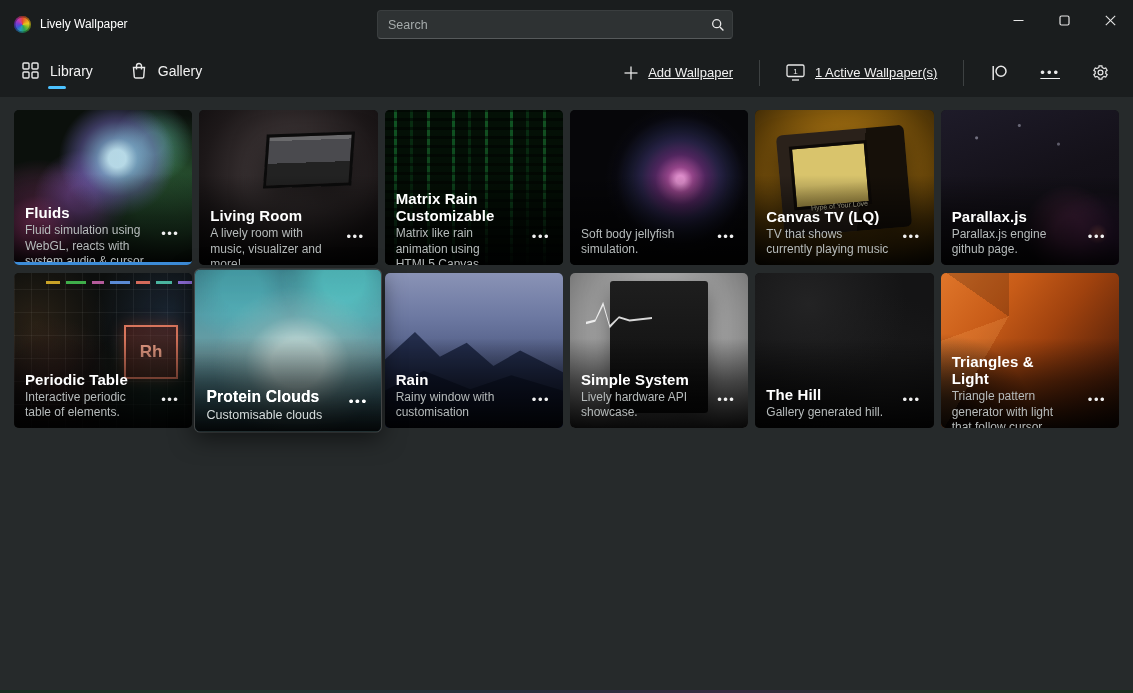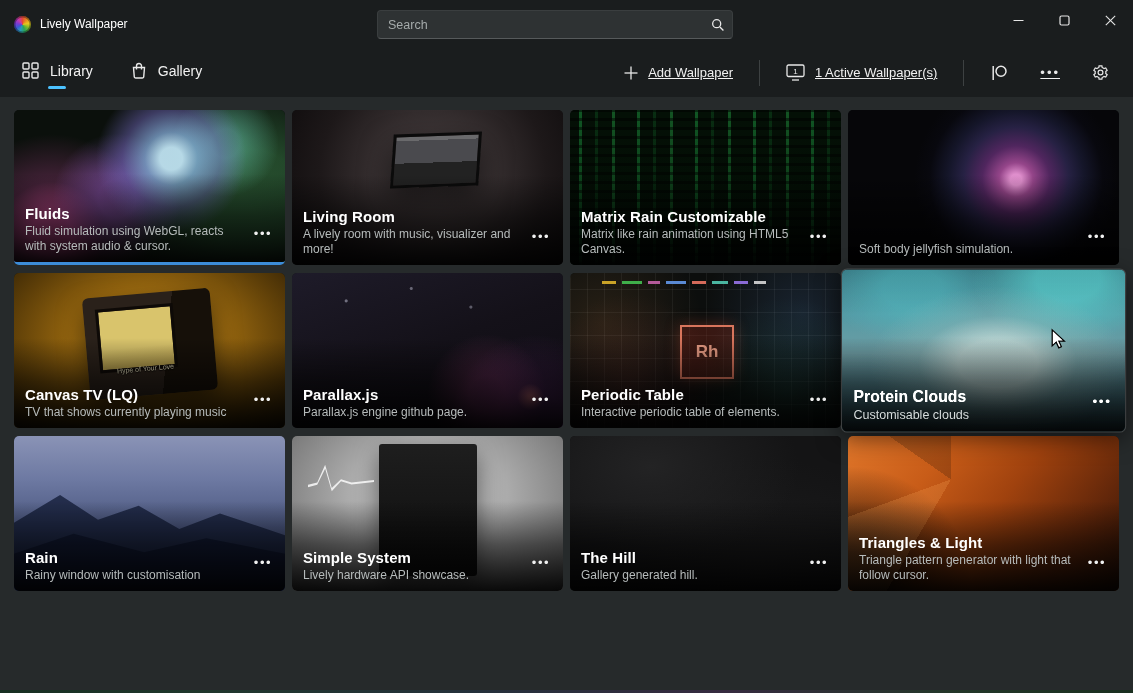--- a/index.html
+++ b/index.html
@@ -46,21 +46,21 @@
   }
   .tab.active .pill { width:18px; background:var(--accent,#4cc2ff); }
   .nav-actions { margin-left:auto; display:flex; align-items:center; gap:8px;text-decoration:underline; }
   .nav-item { display:flex; align-items:center; gap:10px; font-size:13px; color:#f0f0f0; padding:7px 12px; border-radius:4px; background:transparent; border:none; }
   .nav-divider { width:1px; height:26px; background:#3d4142; margin:0 6px; }
   .dots-glyph { letter-spacing:2px; font-size:13px; color:#eaeaea; line-height:1; }
   .icon { display:inline-flex; color:#e8e8e8; }
 
   
   .content { padding:13px 14px 0 14px; }
-  .grid { display:grid; grid-template-columns:repeat(4,1fr); gap:8px 7px; grid-auto-rows:155px; }
+  .grid { display:grid; grid-template-columns:repeat(6,1fr); gap:8px 7px; grid-auto-rows:155px; }
   .card { position:relative; border-radius:5px; overflow:hidden; background:#101212; }
   .card.selected { border-bottom:3px solid var(--selected,#3c8cd8); }
   .card.hovered { transform:scale(1.045); z-index:3; filter:brightness(1.18); box-shadow:0 6px 22px rgba(0,0,0,.55); outline:1px solid rgba(255,255,255,.14); }
   .thumb { position:absolute; inset:0; }
   .shade { position:absolute; inset:0; background:linear-gradient(180deg, rgba(0,0,0,0) 42%, rgba(0,0,0,.5) 70%, rgba(0,0,0,.92) 100%); }
   .meta { position:absolute; left:11px; right:44px; bottom:7px; }
   .meta .title { font-size:15px; font-weight:700; color:#ffffff; margin-bottom:2px; letter-spacing:.1px; }
   .meta .desc { font-size:12px; color:#b6bbbb; line-height:1.3; max-height:32px; }
   .dots { position:absolute; right:13px; bottom:22px; background:transparent; border:none; color:#f0f0f0; font-size:13px; letter-spacing:1.5px; line-height:1; }
 

